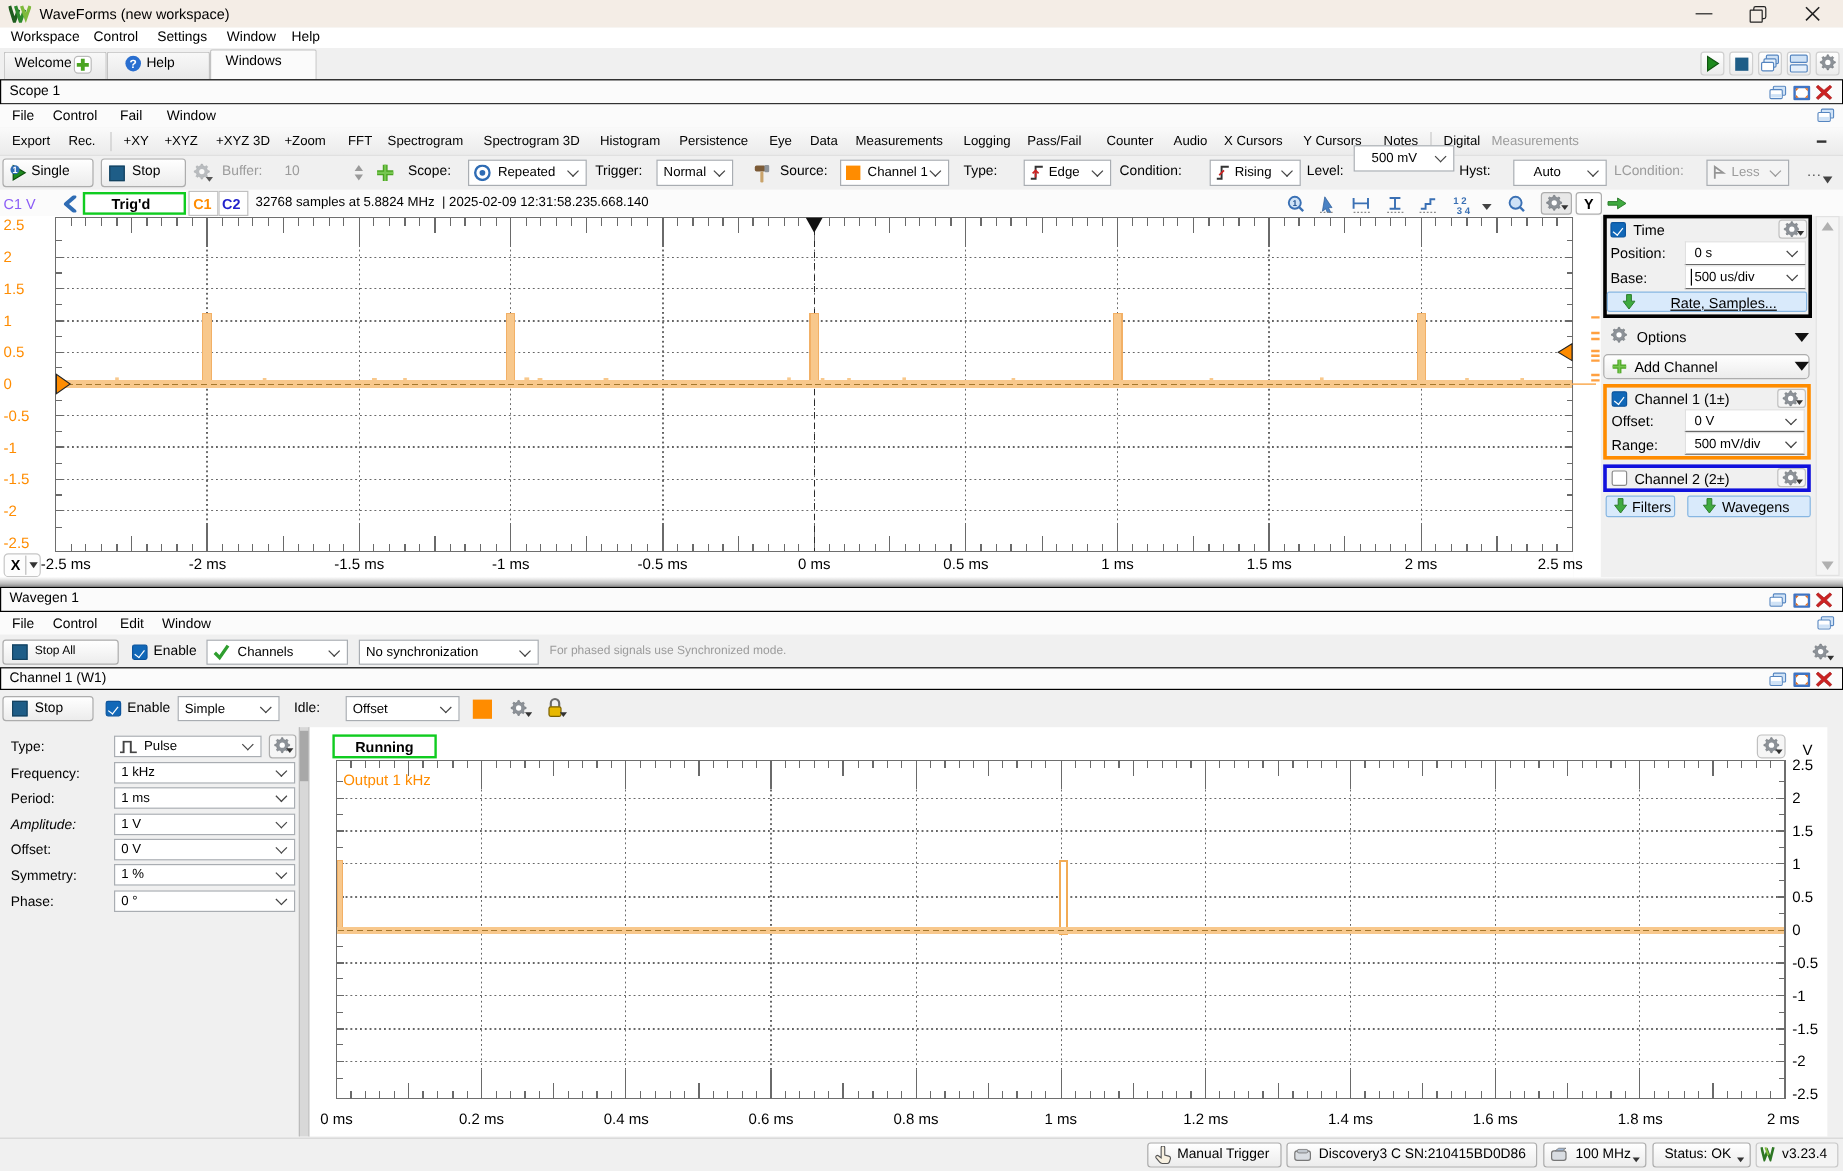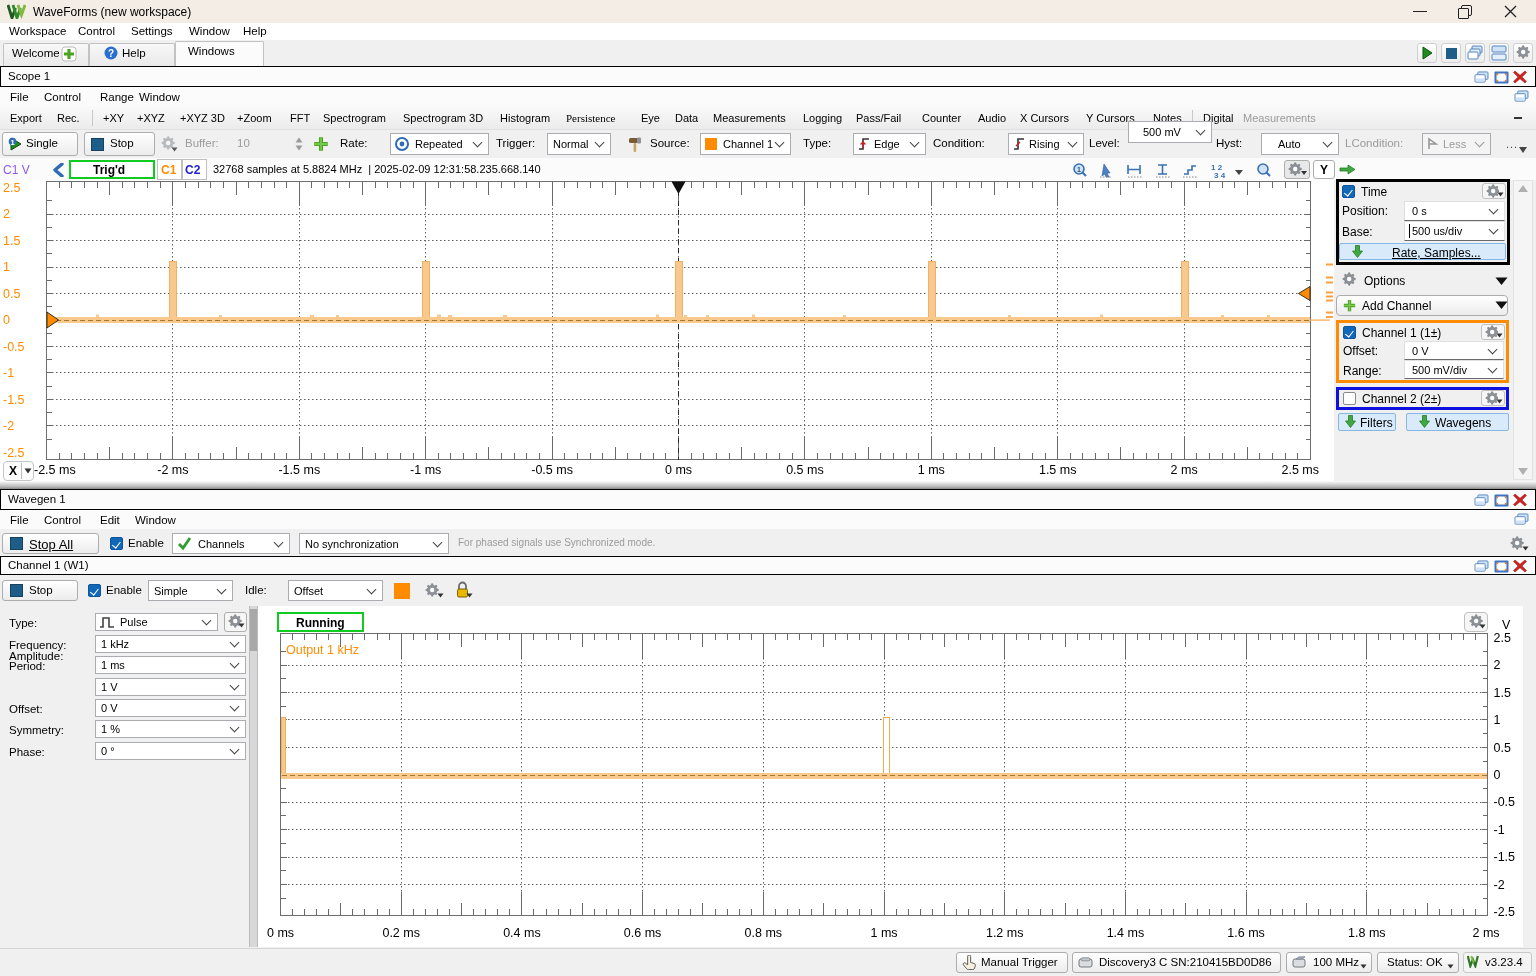--- a/index.html
+++ b/index.html
@@ -109,41 +109,41 @@
     <rect x="2.5" y="2.5" width="10" height="8" fill="#fff" rx="1"></rect>
     <path d="M2.5 2.5 l2.5 0 l-2.5 2.5 Z M12.5 2.5 l0 2.5 l-2.5 -2.5 Z M2.5 10.5 l0 -2.5 l2.5 2.5 Z M12.5 10.5 l-2.5 0 l2.5 -2.5 Z" fill="#e06a1e"></path>
   </svg>
 <svg class="a" style="left:1513px;top:70px" width="14" height="14" viewBox="0 0 14 14">
     <path d="M2 1 L7 5.2 L12 1 L13.5 2.6 L9 7 L13.5 11.4 L12 13 L7 8.8 L2 13 L0.5 11.4 L5 7 L0.5 2.6 Z" fill="#cc2222" stroke="#991111" stroke-width="0.5"></path>
   </svg>
 
 <div class="a" style="left:0;top:87px;width:1536px;height:19px;background:#fbfbfb;"></div>
 <div class="t" style="left:10px;top:92px;font-size:11.5px;">File</div>
 <div class="t" style="left:44px;top:92px;font-size:11.5px;">Control</div>
-<div class="t" style="left:100px;top:92px;font-size:11.5px;">Range</div>
+<div class="t" style="left:100px;top:92px;font-size:11.5px;">Fail</div>
 <div class="t" style="left:139px;top:92px;font-size:11.5px;">Window</div>
 <svg class="a" style="left:1514px;top:90px" width="15" height="13" viewBox="0 0 16 14">
     <rect x="4" y="1" width="11" height="8" rx="1" fill="#cfe2f6" stroke="#5585c0"></rect>
     <rect x="1" y="4" width="11" height="8" rx="1" fill="#fff" stroke="#5585c0"></rect>
     <rect x="2" y="8" width="9" height="3" fill="#cfe2f6"></rect>
   </svg>
 
 <div class="a" style="left:0;top:106px;width:1536px;height:24px;background:linear-gradient(#fafafa,#ebebeb);border-bottom:1px solid #e0e0e0;box-sizing:border-box;"></div>
 <div class="t" style="left:10px;top:113px;">Export</div>
 <div class="t" style="left:57px;top:113px;">Rec.</div>
 <div class="sep" style="left:92px;top:110px;height:16px;"></div>
 <div class="t" style="left:103px;top:113px;">+XY</div>
 <div class="t" style="left:137px;top:113px;">+XYZ</div>
 <div class="t" style="left:180px;top:113px;">+XYZ 3D</div>
 <div class="t" style="left:237px;top:113px;">+Zoom</div>
 <div class="t" style="left:290px;top:113px;">FFT</div>
 <div class="t" style="left:323px;top:113px;">Spectrogram</div>
 <div class="t" style="left:403px;top:113px;">Spectrogram 3D</div>
 <div class="t" style="left:500px;top:113px;">Histogram</div>
-<div class="t" style="left:566px;top:113px;font-family:Liberation Serif, serif;">Persistence</div>
+<div class="t" style="left:566px;top:113px;">Persistence</div>
 <div class="t" style="left:641px;top:113px;">Eye</div>
 <div class="t" style="left:675px;top:113px;">Data</div>
 <div class="t" style="left:713px;top:113px;">Measurements</div>
 <div class="t" style="left:803px;top:113px;">Logging</div>
 <div class="t" style="left:856px;top:113px;">Pass/Fail</div>
 <div class="t" style="left:922px;top:113px;">Counter</div>
 <div class="t" style="left:978px;top:113px;">Audio</div>
 <div class="t" style="left:1020px;top:113px;">X Cursors</div>
 <div class="t" style="left:1086px;top:113px;">Y Cursors</div>
 <div class="t" style="left:1153px;top:113px;">Notes</div>
@@ -172,21 +172,21 @@
 <div class="t gray" style="left:185px;top:138px;font-size:11.5px;">Buffer:</div>
 <div class="t gray" style="left:237px;top:138px;font-size:11.5px;">10</div>
 <svg class="a" style="left:294px;top:136px" width="10" height="16">
     <path d="M5 1.5 L8.5 6.5 H1.5 Z" fill="#9a9a9a"></path>
     <path d="M5 14.5 L8.5 9.5 H1.5 Z" fill="#9a9a9a"></path>
   </svg>
 <svg class="a" style="left:312px;top:135px" width="18" height="18" viewBox="0 0 16 16">
     <path d="M8 2 V14 M2 8 H14" stroke="#4aa421" stroke-width="3.6"></path>
     <path d="M8 2 V14 M2 8 H14" stroke="#76c650" stroke-width="1.6"></path>
   </svg>
-<div class="t" style="left:340px;top:138px;font-size:11.5px;">Rate:</div>
+<div class="t" style="left:340px;top:138px;font-size:11.5px;">Scope:</div>
 <div class="dd" style="left:390px;top:133px;width:99px;height:22px;">
     <span class="lab" style="left:24px;">Repeated</span>
     <span class="chev"></span>
   </div>
 <svg class="a" style="left:395px;top:137px" width="14" height="14">
     <circle cx="7" cy="7" r="6" fill="#fff" stroke="#2f6cb4" stroke-width="2"></circle>
     <circle cx="7" cy="7" r="2.4" fill="#2f6cb4"></circle>
   </svg>
 <div class="t" style="left:496px;top:138px;font-size:11.5px;">Trigger:</div>
 <div class="dd" style="left:547px;top:133px;width:64px;height:22px;">
@@ -501,21 +501,21 @@
 <div class="t" style="left:135px;top:515px;font-size:11.5px;">Window</div>
 <svg class="a" style="left:1514px;top:513px" width="15" height="13" viewBox="0 0 16 14">
     <rect x="4" y="1" width="11" height="8" rx="1" fill="#cfe2f6" stroke="#5585c0"></rect>
     <rect x="1" y="4" width="11" height="8" rx="1" fill="#fff" stroke="#5585c0"></rect>
     <rect x="2" y="8" width="9" height="3" fill="#cfe2f6"></rect>
   </svg>
 
 <div class="a" style="left:0;top:529px;width:1536px;height:27px;background:#f0f0f0;"></div>
 <div class="btn" style="left:2px;top:533px;width:97px;height:21px;"></div>
 <div class="sq" style="left:10px;top:537px;"></div>
-<div class="t" style="left:29px;top:538px;font-size:13px;text-decoration:underline;">Stop All</div>
+<div class="t" style="left:29px;top:538px;font-size:10px;">Stop All</div>
 <div class="cb" style="left:110px;top:537px;"></div>
 <div class="t" style="left:128px;top:538px;font-size:11.5px;">Enable</div>
 <div class="dd" style="left:172px;top:533px;width:118px;height:21px;">
     <span class="lab" style="left:25px;">Channels</span>
     <span class="chev"></span>
   </div>
 <svg class="a" style="left:177px;top:536px" width="15" height="15" viewBox="0 0 15 15">
     <path d="M2 8 L6 12 L13 2" fill="none" stroke="#2f9e2f" stroke-width="2.8"></path>
   </svg>
 <div class="dd" style="left:299px;top:533px;width:150px;height:21px;">
@@ -590,21 +590,21 @@
 <div class="t" style="left:9px;top:640px;font-size:11.5px;">Frequency:</div>
 <div class="dd" style="left:95px;top:635px;width:151px;height:18px;">
     <span class="lab" style="left:5px;">1 kHz</span>
     <span class="chev"></span>
   </div>
 <div class="t" style="left:9px;top:661px;font-size:11.5px;">Period:</div>
 <div class="dd" style="left:95px;top:656px;width:151px;height:18px;">
     <span class="lab" style="left:5px;">1 ms</span>
     <span class="chev"></span>
   </div>
-<div class="t" style="left:9px;top:651px;font-size:11.5px;">Amplitude:</div>
+<div class="t" style="left:9px;top:683px;font-size:11.5px;font-style:italic;">Amplitude:</div>
 <div class="dd" style="left:95px;top:678px;width:151px;height:18px;">
     <span class="lab" style="left:5px;">1 V</span>
     <span class="chev"></span>
   </div>
 <div class="t" style="left:9px;top:704px;font-size:11.5px;">Offset:</div>
 <div class="dd" style="left:95px;top:699px;width:151px;height:18px;">
     <span class="lab" style="left:5px;">0 V</span>
     <span class="chev"></span>
   </div>
 <div class="t" style="left:9px;top:725px;font-size:11.5px;">Symmetry:</div>

